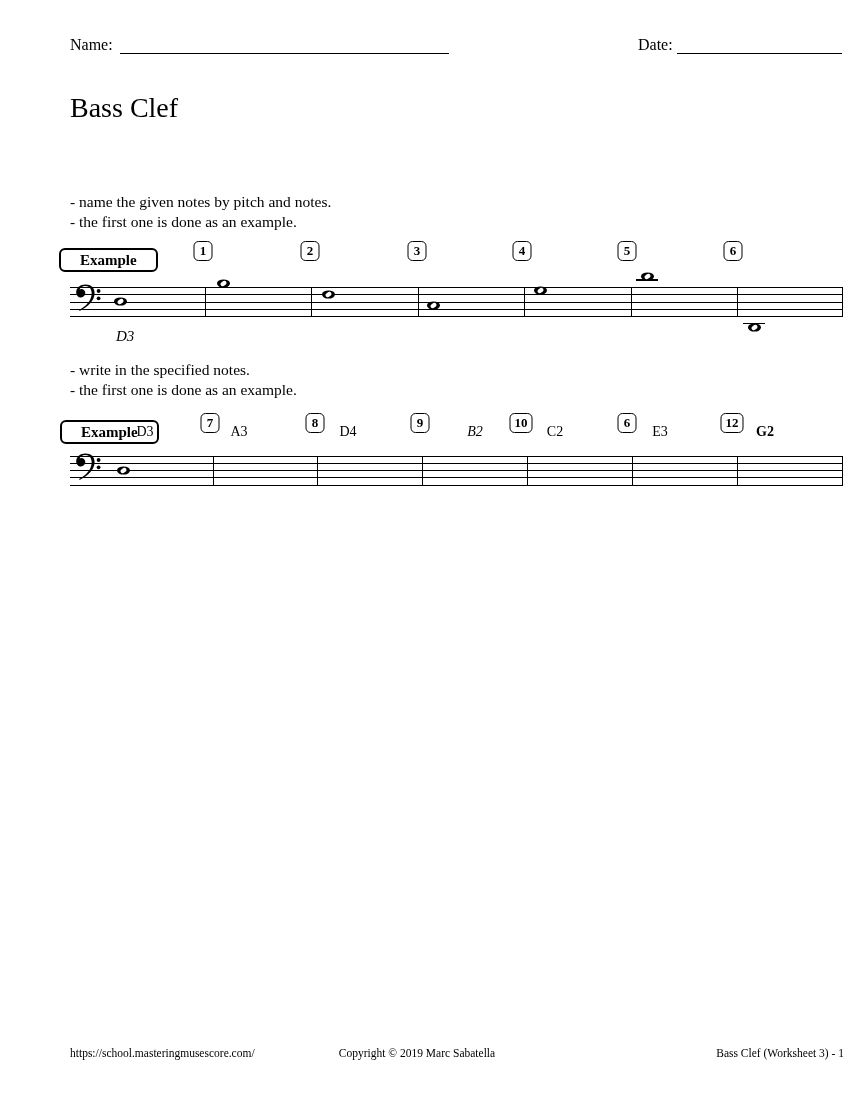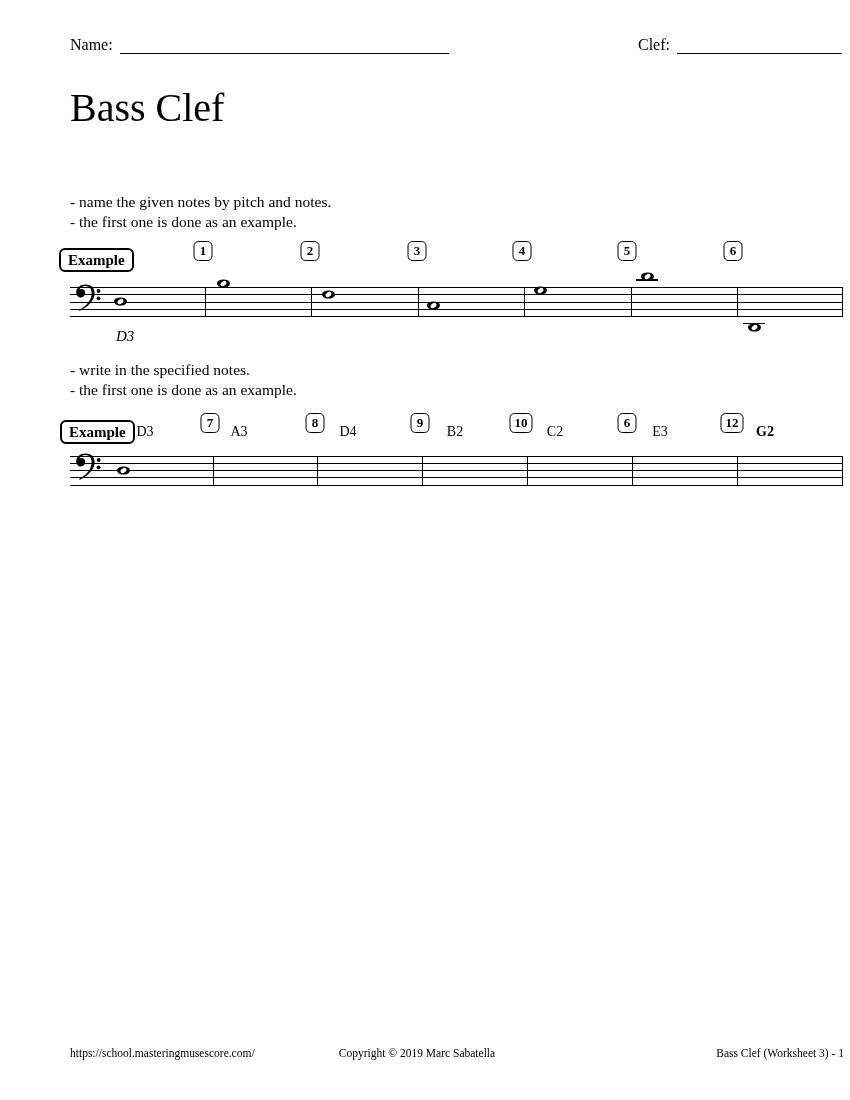--- a/index.html
+++ b/index.html
@@ -1,44 +1,44 @@
 <!DOCTYPE html>
 <html><head>
 <meta charset="utf-8">
 <style>
   html,body{margin:0;padding:0;background:#fff;}
   .sheet{position:relative;width:850px;height:1100px;background:#fff;color:#000;
          font-family:"Liberation Serif",serif;overflow:hidden;margin-left:32px;}
   .abs{position:absolute;}
   .hdr-label{font-size:16px;}
   .blank-line{position:absolute;height:1.5px;background:#000;}
-  .title{font-size:40px;line-height:32px;}
+  .title{font-size:28px;line-height:32px;}
   .instr{font-size:15.5px;line-height:18px;}
   .example-box{position:absolute;border:2px solid #000;border-radius:6px;background:#fff;
-               font-weight:bold;font-size:15px;line-height:18px;padding:1px 7px;}
+               font-weight:bold;font-size:15px;line-height:18px;padding:1px 19px;}
   .qbox{position:absolute;transform:translateX(-50%);border:1.8px solid #000;border-radius:5px;
         background:#fff;font-weight:bold;font-size:13px;line-height:16px;padding:1px 4px;
         min-width:9px;text-align:center;}
   .plabel{position:absolute;transform:translateX(-50%);font-size:14px;}
   .staff-line{position:absolute;height:1px;background:#000;}
   .barline{position:absolute;width:1px;background:#000;}
   .ledger{position:absolute;height:1.8px;background:#000;}
   .note{position:absolute;line-height:0;}
   .clef{position:absolute;line-height:0;}
   .ans{font-style:italic;font-size:15px;}
   .footer-item{position:absolute;font-size:11.5px;top:1047px;}
 </style>
 </head>
 <body>
 
 <div class="sheet">
 
   <span class="abs hdr-label" style="left:38px;top:36px">Name:</span>
   <div class="blank-line" style="left:88px;top:52.5px;width:329px"></div>
-  <span class="abs hdr-label" style="left:606px;top:36px">Clef:</span>
+  <span class="abs hdr-label" style="left:606px;top:36px">Date:</span>
   <div class="blank-line" style="left:645px;top:52.5px;width:165px"></div>
 
   <div class="abs title" style="left:38px;top:92px">Bass Clef</div>
 
   <div class="abs instr" style="left:38px;top:193px">- name the given notes by pitch and notes.</div>
   <div class="abs instr" style="left:38px;top:213px">- the first one is done as an example.</div>
 
   <div class="example-box" style="left:27px;top:248px">
     <span>Example</span>
   </div>
@@ -128,21 +128,21 @@
         </svg></div>
       <div class="note" style="left: 83.5px; top: 464.6px;"><svg width="15" height="11" viewBox="-7.5 -5.5 15 11">
           <ellipse cx="0" cy="0" rx="6.5" ry="4.1" fill="#000"></ellipse>
           <ellipse cx="0" cy="0" rx="3.2" ry="2.2" transform="rotate(-35)" fill="#fff"></ellipse>
         </svg></div>
       <div class="qbox" style="left: 178px; top: 413px;">7</div>
       <div class="plabel" style="left: 207px; top: 424px;">A3</div>
       <div class="qbox" style="left: 283px; top: 413px;">8</div>
       <div class="plabel" style="left: 316px; top: 424px;">D4</div>
       <div class="qbox" style="left: 388px; top: 413px;">9</div>
-      <div class="plabel" style="left: 423px; top: 424px;">B2</div>
+      <div class="plabel" style="left: 443px; top: 424px; font-style: italic;">B2</div>
       <div class="qbox" style="left: 489px; top: 413px;">10</div>
       <div class="plabel" style="left: 523px; top: 424px;">C2</div>
       <div class="qbox" style="left: 595px; top: 413px;">6</div>
       <div class="plabel" style="left: 628px; top: 424px;">E3</div>
       <div class="qbox" style="left: 700px; top: 413px;">12</div>
       <div class="plabel" style="left: 733px; top: 424px; font-weight: bold;">G2</div>
     </div>
 
   <div class="footer-item" style="left:38px">https://school.masteringmusescore.com/</div>
   <div class="footer-item" style="left:0;width:770px;text-align:center">Copyright © 2019 Marc Sabatella</div>

